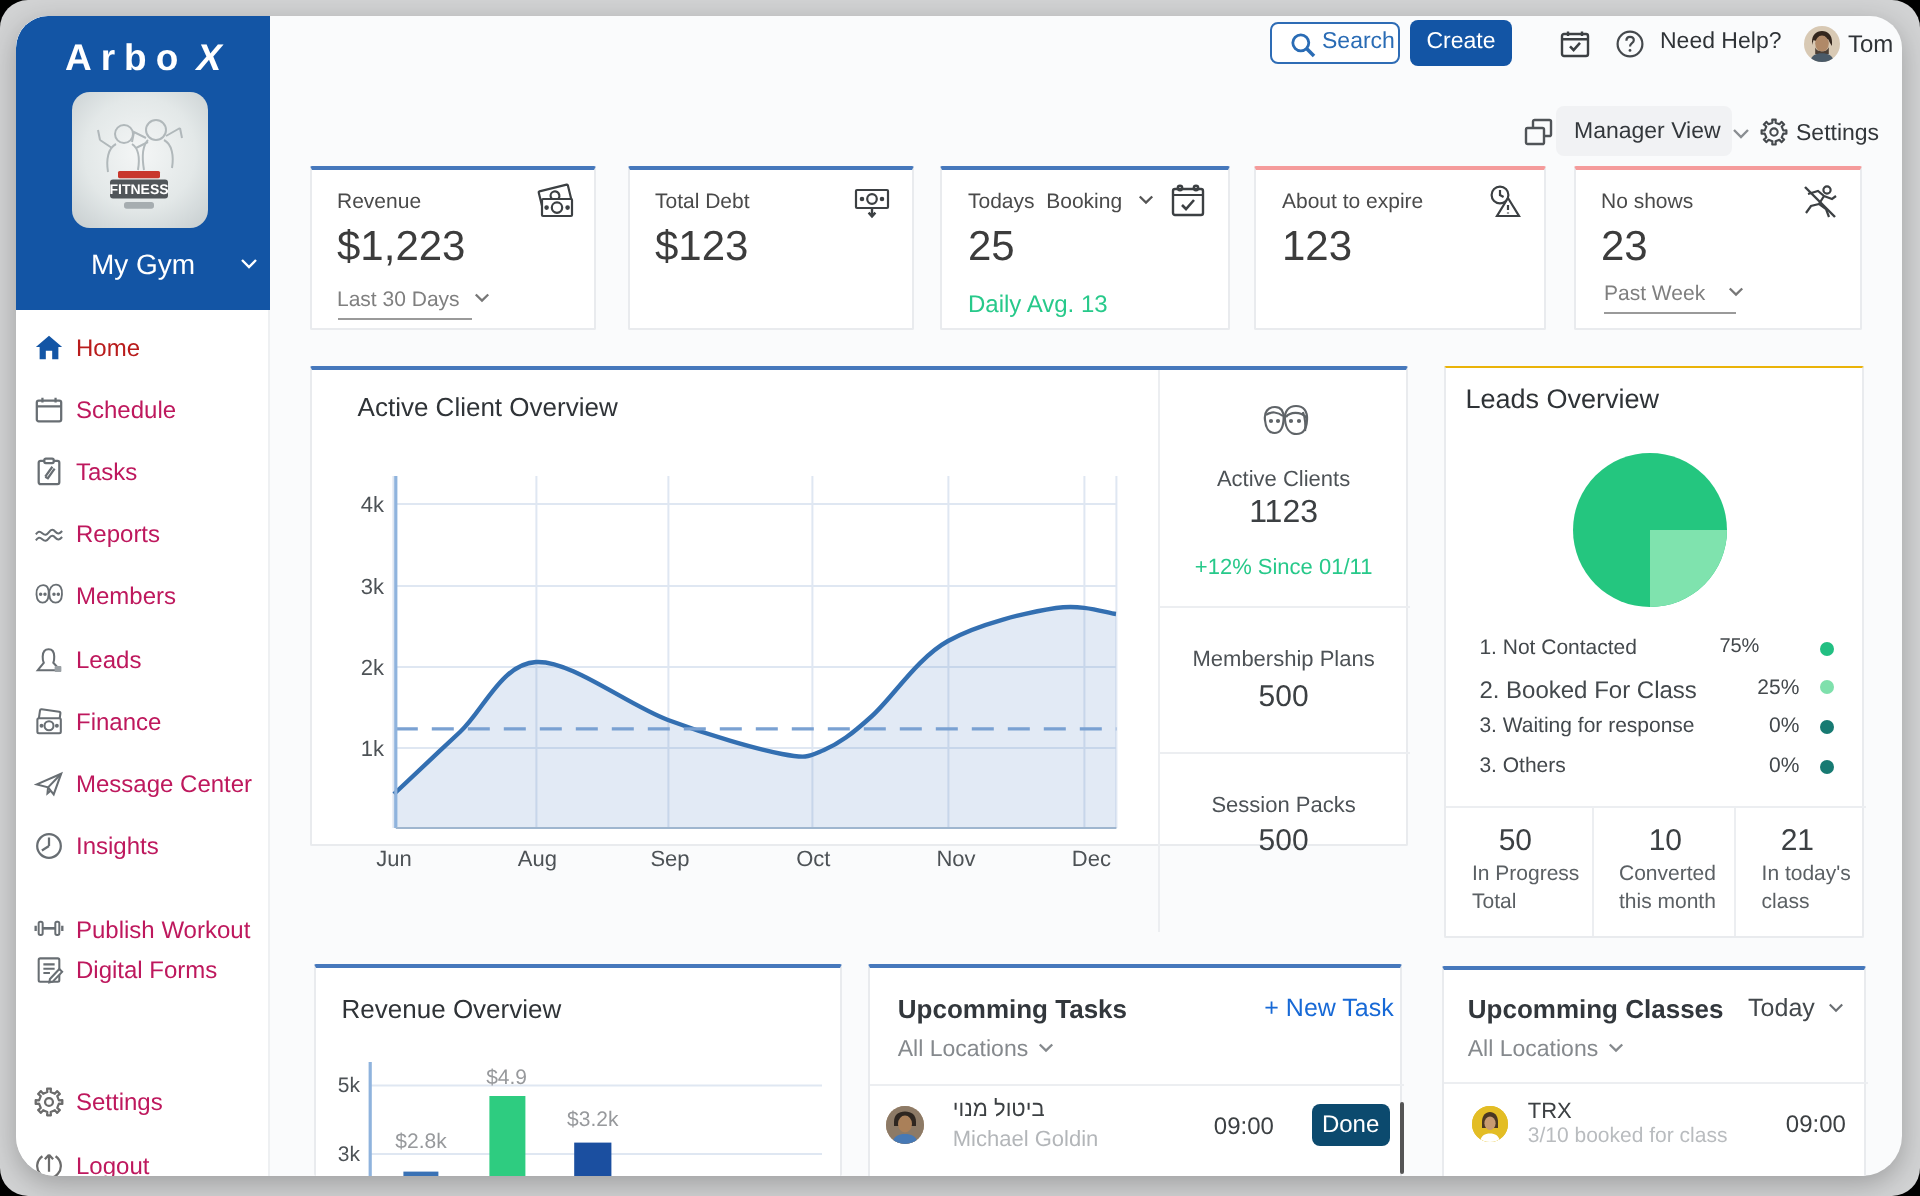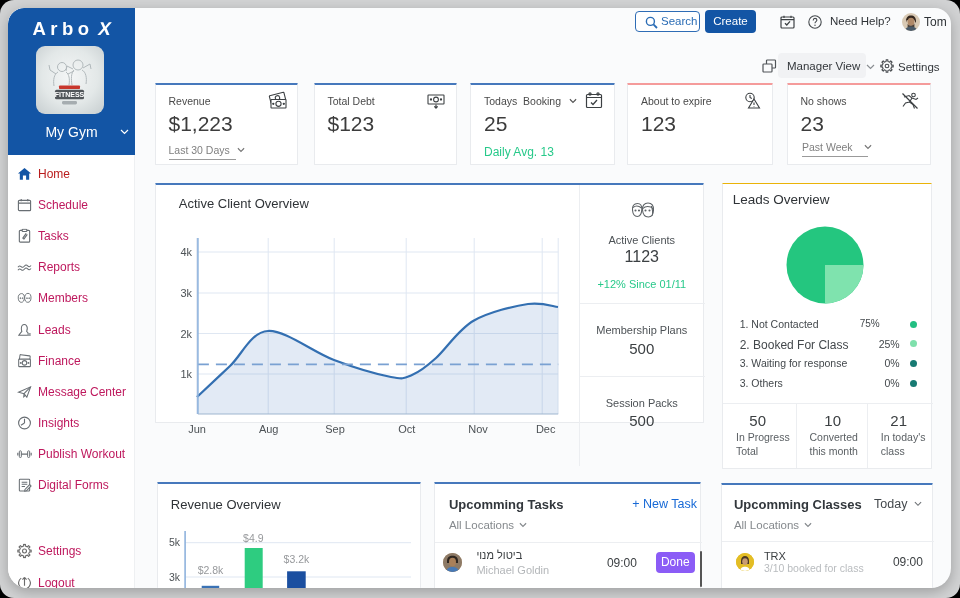--- a/index.html
+++ b/index.html
@@ -107,21 +107,21 @@
           </svg></span>
         <span class="mi-label">Message Center</span>
       </div>
     <div class="menu-item" style="top:400px">
         <span class="mi-ico"><svg viewBox="0 0 16 16" fill="none" stroke="#686e73" stroke-width="1.2">
             <circle cx="8" cy="8" r="6.3"></circle>
             <path d="M8 8 L8 3.4 M8 8 L4.2 10.4"></path>
           </svg></span>
         <span class="mi-label">Insights</span>
       </div>
-    <div class="menu-item" style="top:431px">
+    <div class="menu-item" style="top:442px">
         <span class="mi-ico"><svg viewBox="0 0 18 16" fill="none" stroke="#686e73" stroke-width="1.2">
             <path d="M5.2 8 H12.8" stroke-width="1.6"></path>
             <rect x="2.8" y="4" width="2.4" height="8" rx="1"></rect>
             <rect x="12.8" y="4" width="2.4" height="8" rx="1"></rect>
             <path d="M1 6.4 V9.6 M17 6.4 V9.6" stroke-width="1.4"></path>
           </svg></span>
         <span class="mi-label">Publish Workout</span>
       </div>
     <div class="menu-item" style="top:462px">
         <span class="mi-ico"><svg viewBox="0 0 16 16" fill="none" stroke="#686e73" stroke-width="1.1">
@@ -391,21 +391,21 @@
       <svg width="19" height="19" viewBox="0 0 19 19">
             <rect width="19" height="19" fill="#8d7a66"></rect>
             <path d="M4 8 C4 4.5 6.2 2.8 9.5 2.8 C12.8 2.8 15 4.5 15 8 L15 10 L4 10 Z" fill="#2e2620"></path>
             <ellipse cx="9.5" cy="9" rx="3.5" ry="4.2" fill="#aa8059"></ellipse>
             <path d="M3 19 C3.6 15 6.5 14 9.5 14 C12.5 14 15.4 15 16 19 Z" fill="#4779b5"></path>
           </svg>
     </div>
     <div class="txt" style="left:41.5px;top:65.8px;font-size:11px;color:#3c4043">ביטול מנוי</div>
     <div class="txt" style="left:41.5px;top:80.1px;font-size:11px;color:#b3b6b9">Michael Goldin</div>
     <div class="txt" style="left:172px;top:72.1px;font-size:12px;color:#3c4043">09:00</div>
-    <div class="abs" style="left:221.1px;top:68.6px;width:38.6px;height:21px;border-radius:4px;background:#8b5cf6;color:#fff;font-size:12px;text-align:center;line-height:21px">Done</div>
+    <div class="abs" style="left:221.1px;top:68.6px;width:38.6px;height:21px;border-radius:4px;background:#0c4a6e;color:#fff;font-size:12px;text-align:center;line-height:21px">Done</div>
     <div class="sb" style="left:265px;top:67.5px;height:36px"></div>
    </div>
    <div class="card topblue" style="left:712.9px;top:474.8px;width:212.5px;height:106px;border-bottom:none">
     <div class="txt" style="left:12px;top:12px;font-size:13px;font-weight:600;color:#32373c">Upcomming Classes</div>
     <div class="txt" style="left:0;top:12px;width:200px;text-align:right;font-size:12.5px;color:#43484c">Today <svg class="chev" width="9" height="6" viewBox="0 0 9 6" style="margin-left:3px">
             <path d="M1 1 L4.5 4.5 L8 1" stroke="#6b6f73" stroke-width="1.2" fill="none"></path>
           </svg></div>
     <div class="txt" style="left:12px;top:34.4px;font-size:11.5px;color:#85898d">All Locations <svg class="chev" width="8" height="5" viewBox="0 0 9 6" style="margin-left:2px">
             <path d="M1 1 L4.5 4.5 L8 1" stroke="#85898d" stroke-width="1.3" fill="none"></path>
           </svg></div>

